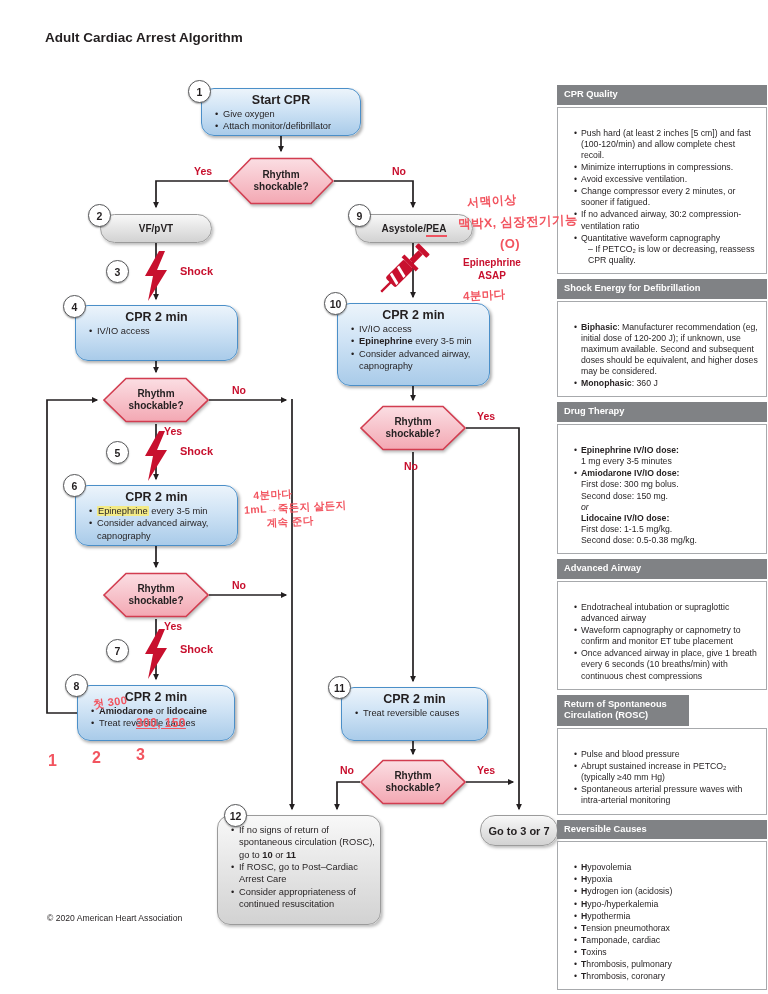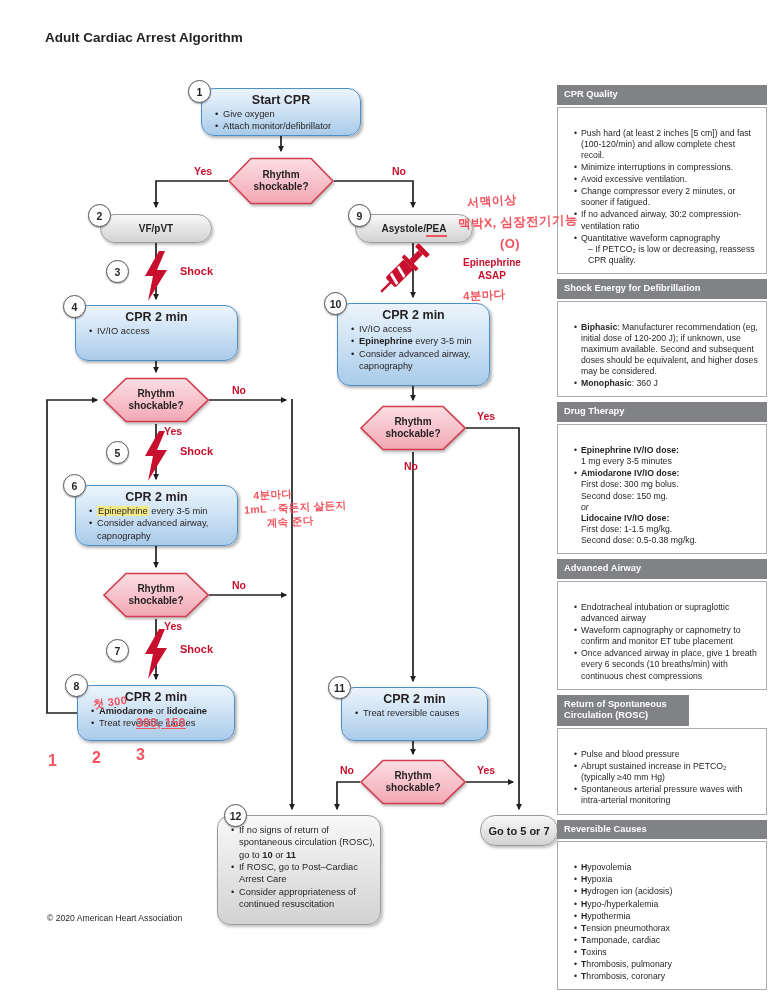--- a/index.html
+++ b/index.html
@@ -255,21 +255,21 @@
 
   <div class="abs box gray" style="left:217px;top:815px;width:164px;height:110px;">
     <ul style="margin-top:8px;">
       <li><span>If no signs of return of spontaneous circulation (ROSC), go to </span><b>10</b><span> or </span><b>11</b></li>
       <li><span>If ROSC, go to Post–Cardiac Arrest Care</span></li>
       <li><span>Consider appropriateness of continued resuscitation</span></li>
     </ul>
   </div>
 
   <div class="abs box gray pill" style="left:480px;top:815px;width:78px;height:31px;font-size:11px;">
-    <span>Go to 5 or 7</span>
+    <span>Go to 3 or 7</span>
   </div>
 
   <div class="abs hand" style="left:467px;top:193px;font-size:12px;transform:rotate(-4deg);">서맥이상</div>
   <div class="abs hand" style="left:458px;top:214px;font-size:12.5px;transform:rotate(-2deg);">맥박X, 심장전기기능</div>
   <div class="abs hand" style="left:500px;top:236px;font-size:13px;">(O)</div>
   <div class="abs hand" style="left:463px;top:288px;font-size:11.5px;transform:rotate(-3deg);">4분마다</div>
   <div class="abs hand" style="left:244px;top:486px;font-size:10.5px;transform:rotate(-3deg);line-height:1.35;">
     <div style="padding-left:10px;">4분마다</div>
     <div>1mL→죽든지 살든지</div>
     <div style="padding-left:22px;">계속 준다</div>

